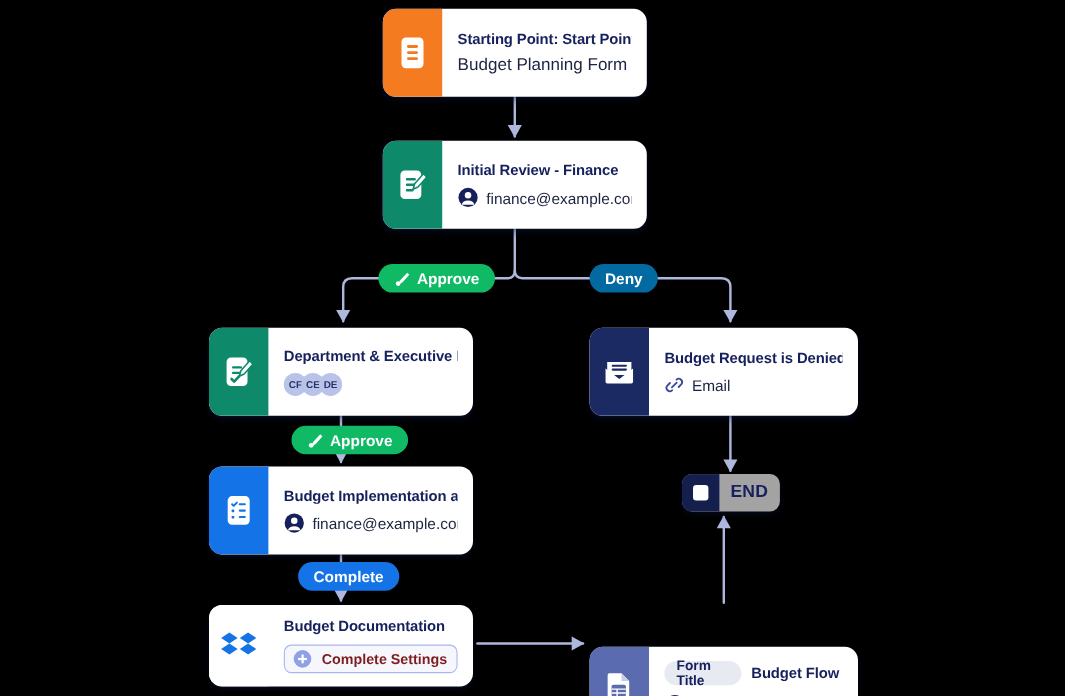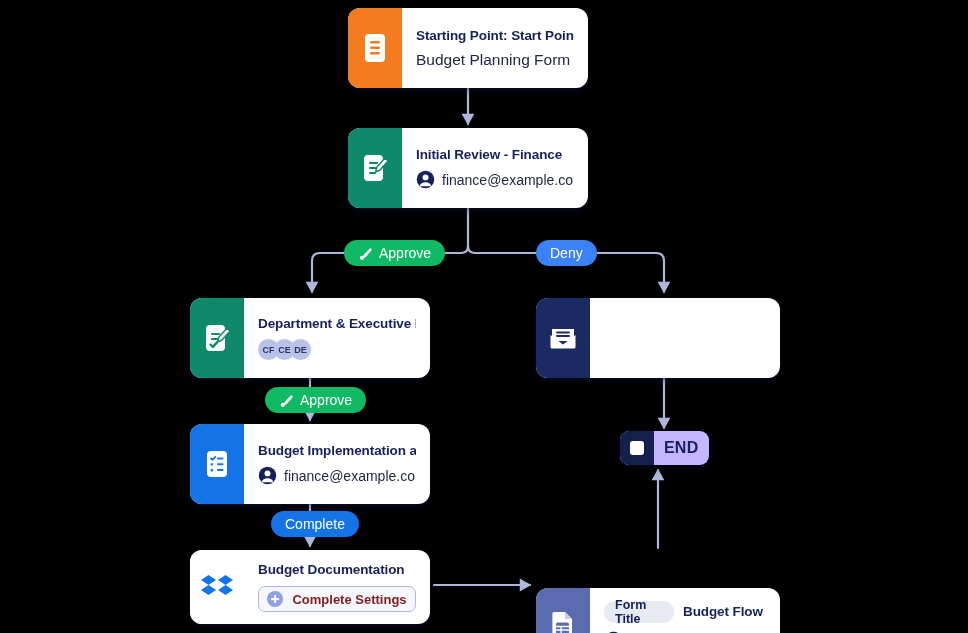--- a/index.html
+++ b/index.html
@@ -95,31 +95,32 @@
     display: inline-flex;
     align-items: center;
     gap: 6px;
     height: 26px;
     padding: 10px 14px;
     border-radius: 13px;
     font-size: 14px;
     color: #ffffff;
     white-space: nowrap;
     box-sizing: border-box;
+    font-weight: bold;
   }
   .pill-approve { background: #10b964; }
-  .pill-deny    { background: #3b82f6; }
+  .pill-deny    { background: #0369a1; }
   .pill-complete{ background: #1473e6; }
 
   
   .end-node {
     position: absolute;
     display: flex;
     align-items: center;
-    background: #c4b5fd;
+    background: #a3a3a3;
     border-radius: 9px;
     overflow: hidden;
     box-shadow: 0 3px 7px rgba(16,24,64,0.34);
     height: 34px;
   }
   .end-square {
     width: 34px;
     height: 34px;
     background: #141f4d;
     display: flex;
@@ -313,20 +314,31 @@
     </div>
   </div>
 
   <div class="node" style="left:536px; top:298px; width:244px; height:80px;">
     <div class="node-icon p-navy">
       <svg width="30" height="26" viewBox="0 0 30 26">
         <path d="M4 4 h22 v12 H4 z" fill="#ffffff"></path>
         <path d="M9 7.5 h12 M9 11 h12" stroke="#1b2a63" stroke-width="1.9" stroke-linecap="round"></path>
         <path d="M2.5 10 L15 19.5 L27.5 10 L27.5 22 a1.6 1.6 0 0 1 -1.6 1.6 H4.1 A1.6 1.6 0 0 1 2.5 22 z" fill="#ffffff"></path>
       </svg>
+    </div>
+    <div class="node-body">
+      <div class="node-title">Budget Request is Denied</div>
+      <div class="node-sub">
+        <svg class="sub-icon" width="18" height="18" viewBox="0 0 20 20">
+          <path d="M12.2 4.6 a3.4 3.4 0 0 1 4.8 4.8 l-2.6 2.6" stroke="#3a4ba0" stroke-width="1.9" fill="none" stroke-linecap="round"></path>
+          <path d="M7.8 15.4 a3.4 3.4 0 0 1 -4.8 -4.8 l2.6 -2.6" stroke="#3a4ba0" stroke-width="1.9" fill="none" stroke-linecap="round"></path>
+          <path d="M7.6 12.4 L12.4 7.6" stroke="#3a4ba0" stroke-width="1.9" stroke-linecap="round"></path>
+        </svg>
+        <span>Email</span>
+      </div>
     </div>
   </div>
 
   <div class="pill pill-approve" style="left:265px; top:387px;">
     <svg width="15" height="15" viewBox="0 0 16 16">
       <path d="M13 2 L6 9.5 L4.6 13.2 L8.3 11.6 L15 4 z" fill="#ffffff"></path>
       <circle cx="4.2" cy="12.6" r="2.3" fill="#ffffff"></circle>
     </svg>
     <span>Approve</span>
   </div>

